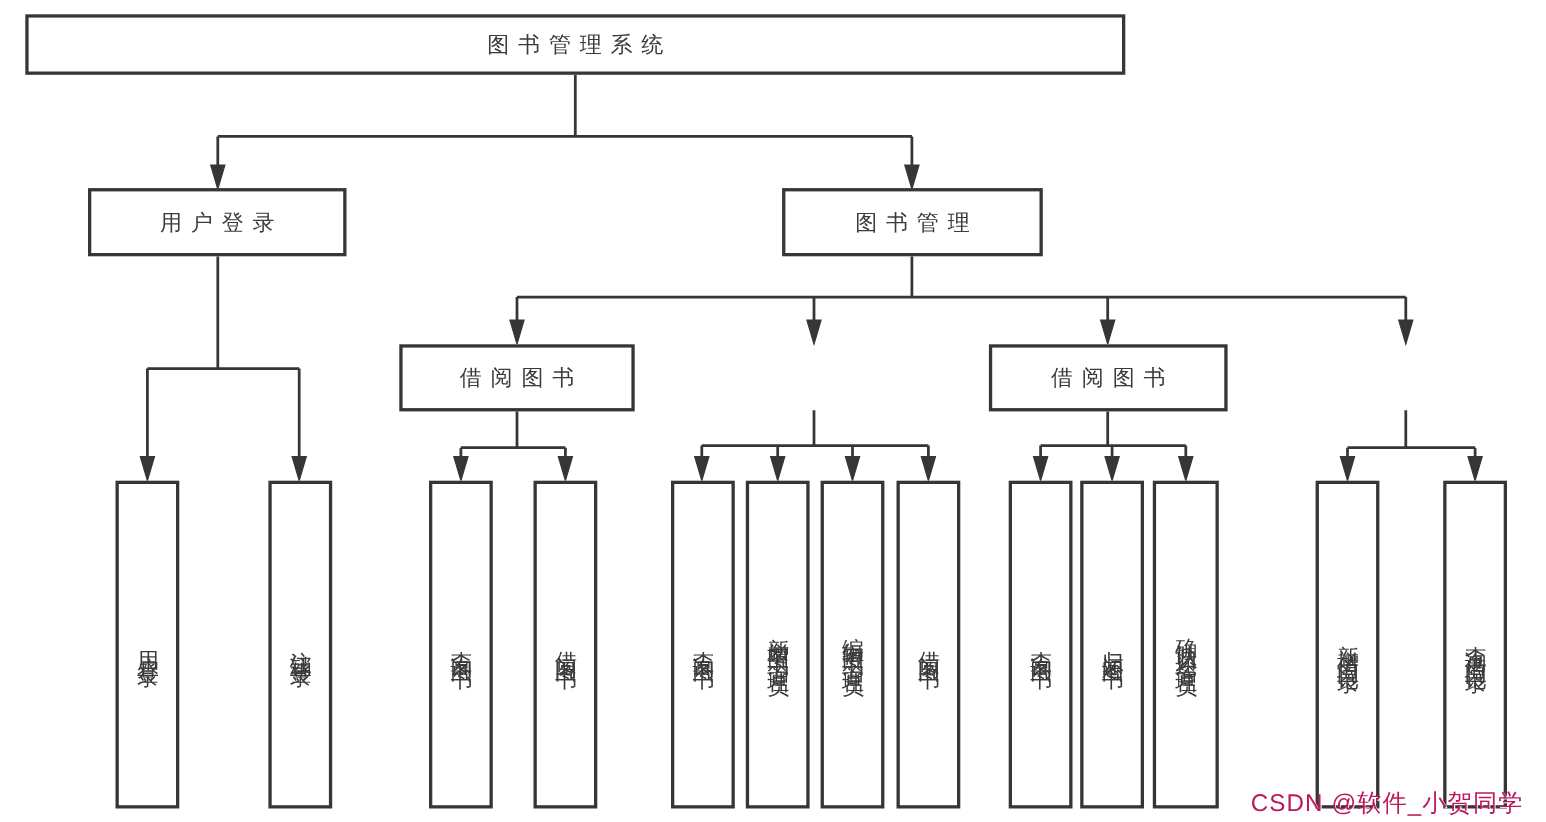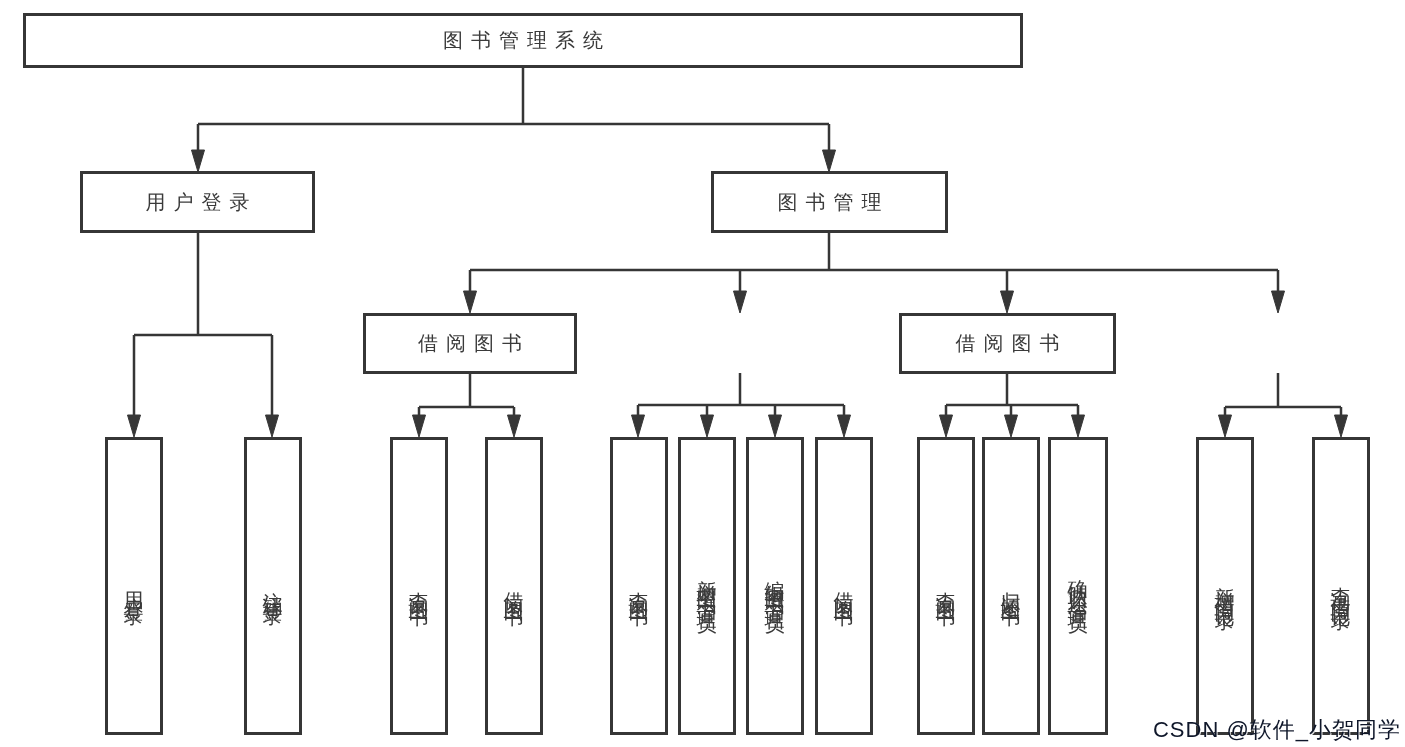--- a/index.html
+++ b/index.html
@@ -13,22 +13,22 @@
     border:3px solid #363636;color:#3a3a3a;
     display:flex;align-items:center;justify-content:center;
     z-index:2;
   }
   .h{font-size:20px;letter-spacing:8px;text-indent:8px;white-space:nowrap;}
   .v{
     writing-mode:vertical-rl;text-orientation:mixed;
     font-size:20px;letter-spacing:5px;line-height:1.1;
   }
   .watermark{
-    position:absolute;right:4px;bottom:2px;z-index:5;
-    font-size:22px;color:#0f172a;letter-spacing:1px;
+    position:absolute;right:20px;bottom:2px;z-index:5;
+    font-size:22px;color:#be185d;letter-spacing:1px;
     text-shadow:1px 1px 0 rgba(255,255,255,0.85);
     white-space:nowrap;
   }
 </style>
 </head>
 <body>
 
 <div class="canvas">
 
   <svg class="connectors" viewBox="0 0 1405 747" aria-hidden="true">

